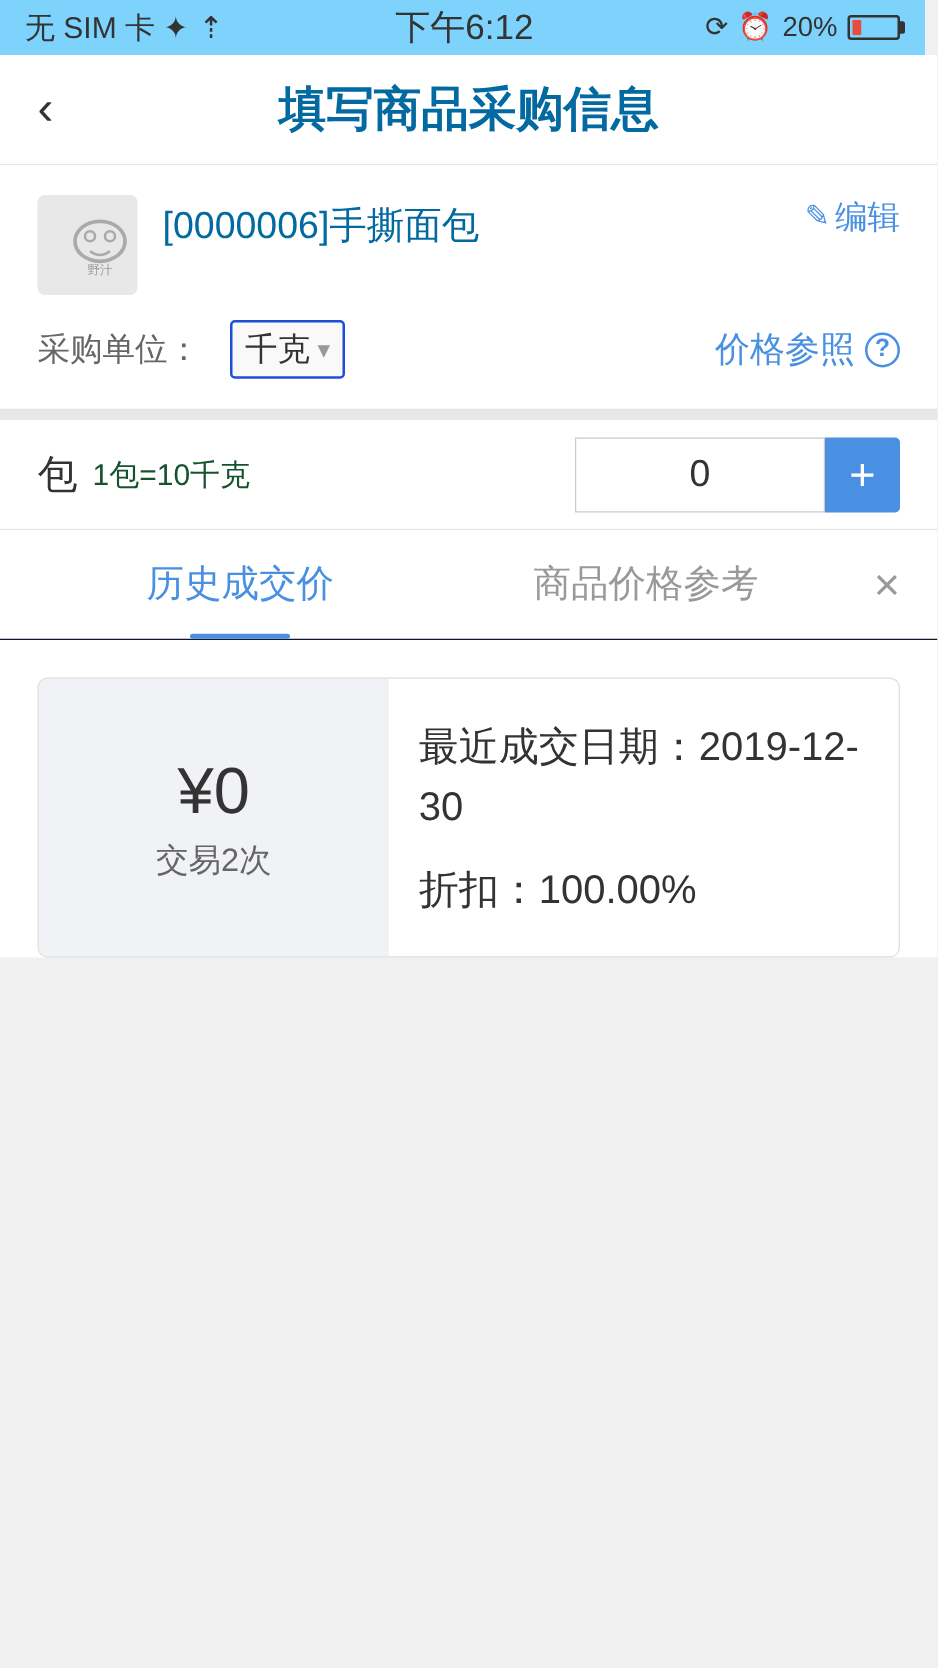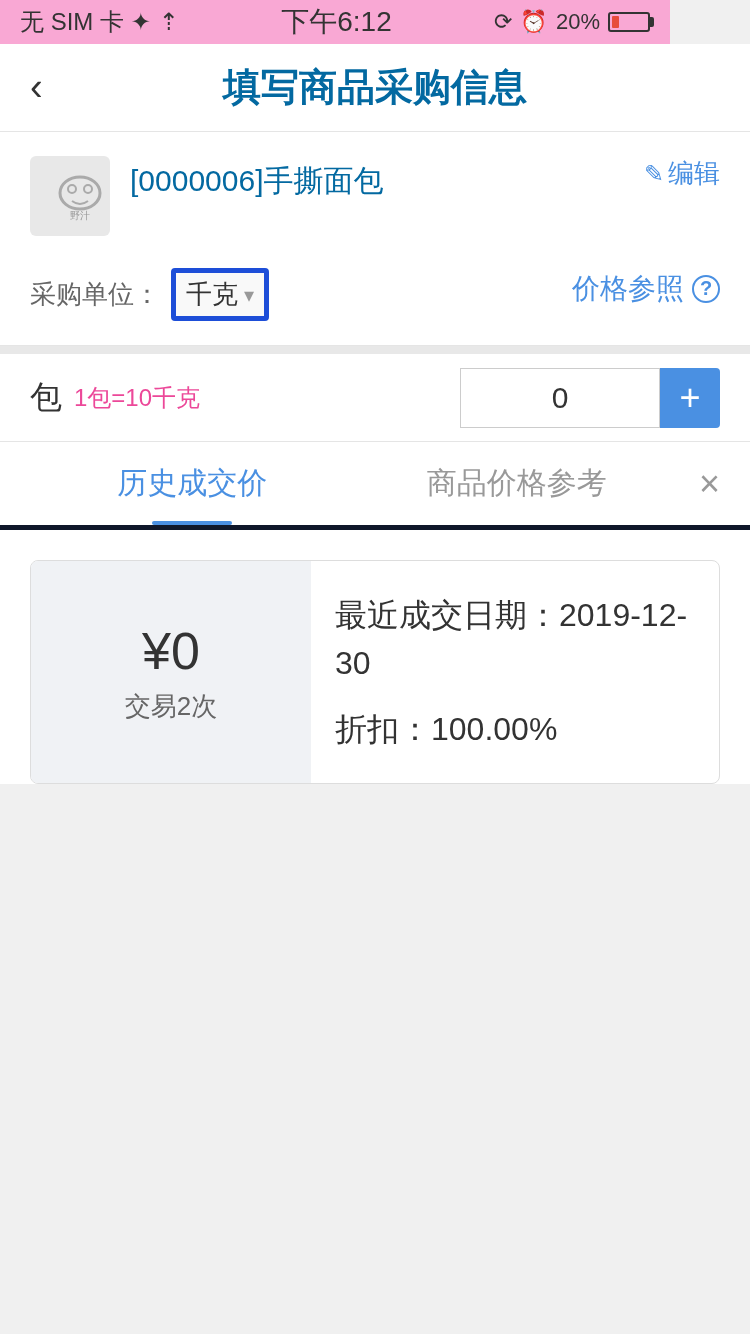--- a/index.html
+++ b/index.html
@@ -7,23 +7,23 @@
     body {
       width: 750px;
       min-height: 1334px;
       font-family: -apple-system, 'PingFang SC', 'Helvetica Neue', Arial, sans-serif;
       background: #f0f0f0;
       overflow-x: hidden;
     }
 
     
     .status-bar {
-      width: 670px;
+      width: 740px;
       height: 44px;
-      background: #f9a8d4;
+      background: #7dd3fc;
       display: flex;
       align-items: center;
       justify-content: space-between;
       padding: 0 20px;
       font-size: 26px;
       color: #333;
     }
     .status-left { display: flex; align-items: center; gap: 8px; }
     .status-center { font-size: 28px; font-weight: 500; }
     .status-right { display: flex; align-items: center; gap: 8px; font-size: 22px; }
@@ -124,29 +124,28 @@
     }
     .product-bottom {
       display: flex;
       align-items: center;
       justify-content: space-between;
       margin-top: 20px;
     }
     .unit-row {
       display: flex;
       align-items: center;
-      gap: 11px;
+      gap: 24px;
       font-size: 26px;
       color: #666;
-      margin-top: 12px;
     }
     .unit-select {
       display: flex;
       align-items: center;
-      border: 5px solid #1d4ed8;
+      border: 2px solid #1d4ed8;
       border-radius: 4px;
       padding: 4px 10px;
       font-size: 26px;
       color: #333;
       background: #f9f9f9;
       gap: 6px;
     }
     .price-ref {
       display: flex;
       align-items: center;
@@ -188,21 +187,21 @@
       align-items: center;
       gap: 12px;
     }
     .unit-badge {
       font-size: 32px;
       color: #333;
       font-weight: 500;
     }
     .unit-desc {
       font-size: 24px;
-      color: #ec4899;
+      color: #14532d;
     }
     .quantity-right {
       display: flex;
       align-items: center;
       gap: 0;
     }
     .quantity-input-box {
       width: 200px;
       height: 60px;
       border: 1px solid #ccc;
@@ -228,21 +227,21 @@
 
     
     .tabs-section {
       background: #fff;
       margin-top: 0;
     }
     .tabs-header {
       display: flex;
       align-items: center;
       height: 88px;
-      border-bottom: 5px solid #0f172a;
+      border-bottom: 1px solid #0f172a;
       padding: 0 30px;
       position: relative;
     }
     .tab-item {
       flex: 1;
       text-align: center;
       font-size: 30px;
       color: #999;
       cursor: pointer;
       position: relative;

